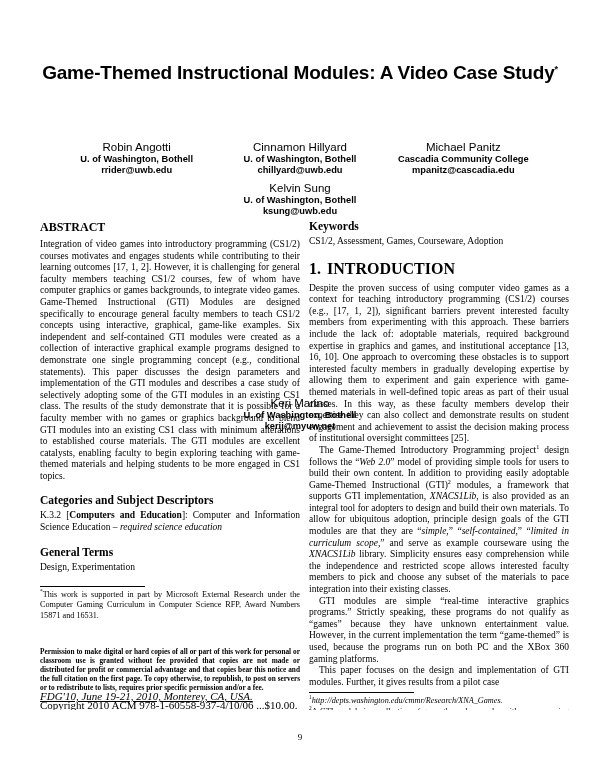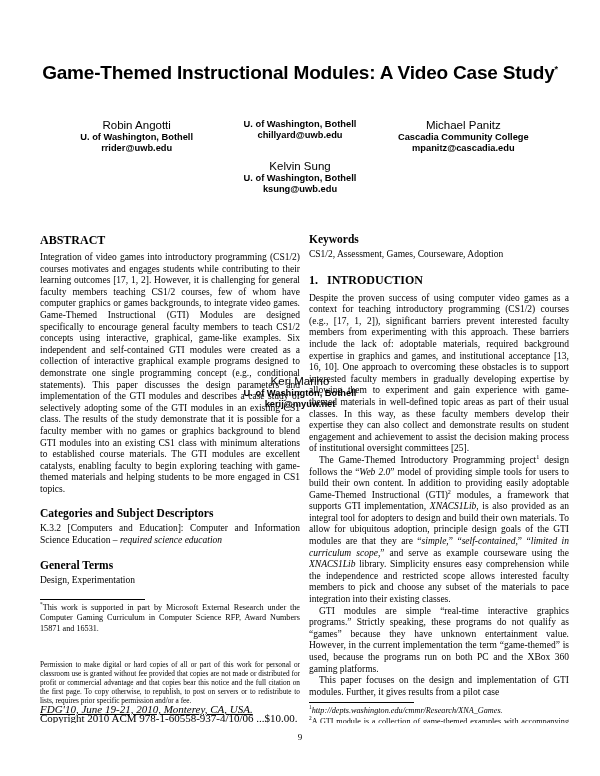--- a/index.html
+++ b/index.html
@@ -7,40 +7,40 @@
     position:relative;width:600px;height:776px;margin:0 auto;
     background:#ffffff;color:#000;overflow:hidden;
     font-family:"Liberation Serif", serif;
   }
   .title-wrap{position:absolute;top:62px;left:0;width:100%;text-align:center;}
   .paper-title{
     font-family:"Liberation Sans", sans-serif;font-weight:bold;
     font-size:19px;letter-spacing:-0.2px;
   }
   .paper-title sup{font-size:9px;}
-  .authors{position:absolute;top:119px;left:55px;width:490px;
+  .authors{position:absolute;top:141px;left:55px;width:490px;
     font-family:"Liberation Sans", sans-serif;text-align:center;}
   .author-row1{display:flex;justify-content:space-between;}
   .author-row2{display:flex;justify-content:center;gap:55px;margin-top:6px;flex-direction:column;}
   .author{flex:1;}
   .author .nm{font-size:11.5px;line-height:13px;}
   .author .af,.author .em{font-size:9.3px;line-height:11px;font-weight:bold;}
-  .columns{position:absolute;top:231px;left:40px;width:530px;display:flex;gap:9px;}
+  .columns{position:absolute;top:218px;left:40px;width:530px;display:flex;gap:9px;}
   .col{width:260px;height:492px;display:flex;flex-direction:column;overflow:hidden;}
   .body-text{font-size:9.5px;line-height:11.6px;text-align:justify;margin:0;}
   .ind{text-indent:10px;}
-  h1.sec{font-size:12px;font-weight:bold;margin:12px 0 5px 0;}
+  h1.sec{font-size:16px;font-weight:bold;margin:12px 0 5px 0;}
   h1.sec .num{display:inline-block;width:18px;}
   h2.subsec{font-size:11.5px;font-weight:bold;margin:12px 0 4px 0;}
   h2.first{margin-top:2px;}
   sup{font-size:0.65em;line-height:0;}
   .fnrule{border:0;border-top:1px solid #000;width:105px;margin:13px 0 3px 0;}
   .fnote{font-size:8.2px;line-height:10.2px;text-align:justify;margin:0;}
   .permission{margin-top:auto;}
-  .perm-text{font-size:7.3px;line-height:9px;text-align:justify;margin:0;}
+  .perm-text{font-size:7.3px;line-height:9px;text-align:justify;margin:0;font-weight:bold;}
   .conf-line{font-size:11px;line-height:9px;font-style:italic;margin:0;text-decoration:underline;}
   .copy-line{font-size:11px;line-height:9px;margin:0;}
   .footnotes{margin-top:auto;}
   .pageno{position:absolute;left:0;bottom:34px;width:100%;text-align:center;
     font-size:9px;}
 </style>
 </head>
 <body>
 
 <div class="page">
@@ -50,20 +50,21 @@
   </div>
 
   <div class="authors">
     <div class="author-row1">
       <div class="author">
         <div class="nm">Robin Angotti</div>
         <div class="af">U. of Washington, Bothell</div>
         <div class="em">rrider@uwb.edu</div>
       </div>
       <div class="author">
+        <div class="nm">Cinnamon Hillyard</div>
         <div class="af">U. of Washington, Bothell</div>
         <div class="em">chillyard@uwb.edu</div>
       </div>
       <div class="author">
         <div class="nm">Michael Panitz</div>
         <div class="af">Cascadia Community College</div>
         <div class="em">mpanitz@cascadia.edu</div>
       </div>
     </div>
     <div class="author-row2">
@@ -80,21 +81,21 @@
     </div>
   </div>
 
   <div class="columns">
 
     <div class="col">
       <h2 class="subsec first" style="font-size:12px;">ABSTRACT</h2>
       <p class="body-text">Integration of video games into introductory programming (CS1/2) courses motivates and engages students while contributing to their learning outcomes [17, 1, 2]. However, it is challenging for general faculty members teaching CS1/2 courses, few of whom have computer graphics or games backgrounds, to integrate video games. Game-Themed Instructional (GTI) Modules are designed specifically to encourage general faculty members to teach CS1/2 concepts using interactive, graphical, game-like examples. Six independent and self-contained GTI modules were created as a collection of interactive graphical example programs designed to demonstrate one single programming concept (e.g., conditional statements). This paper discusses the design parameters and implementation of the GTI modules and describes a case study of selectively adopting some of the GTI modules in an existing CS1 class. The results of the study demonstrate that it is possible for a faculty member with no games or graphics background to blend GTI modules into an existing CS1 class with minimum alterations to established course materials. The GTI modules are excellent catalysts, enabling faculty to begin exploring teaching with game-themed materials and helping students to be more engaged in CS1 topics.</p>
 
       <h2 class="subsec">Categories and Subject Descriptors</h2>
-      <p class="body-text"><span>K.3.2 [</span><span style="font-weight: normal;">Computers and Education</span><span>]: Computer and Information Science Education – </span><span style="font-style: italic;">required science education</span></p>
+      <p class="body-text"><span>K.3.2 [</span><span style="font-weight: bold;">Computers and Education</span><span>]: Computer and Information Science Education – </span><span style="font-style: italic;">required science education</span></p>
 
       <h2 class="subsec">General Terms</h2>
       <p class="body-text">Design, Experimentation</p>
 
       <hr class="fnrule">
       <p class="fnote"><sup>*</sup><span>This work is supported in part by Microsoft External Research under the Computer Gaming Curriculum in Computer Science RFP, Award Numbers 15871 and 16531.</span></p>
 
       <div class="permission">
         <p class="perm-text">Permission to make digital or hard copies of all or part of this work for personal or classroom use is granted without fee provided that copies are not made or distributed for profit or commercial advantage and that copies bear this notice and the full citation on the first page. To copy otherwise, to republish, to post on servers or to redistribute to lists, requires prior specific permission and/or a fee.</p>
         <p class="conf-line">FDG'10, June 19-21, 2010, Monterey, CA, USA.</p>

